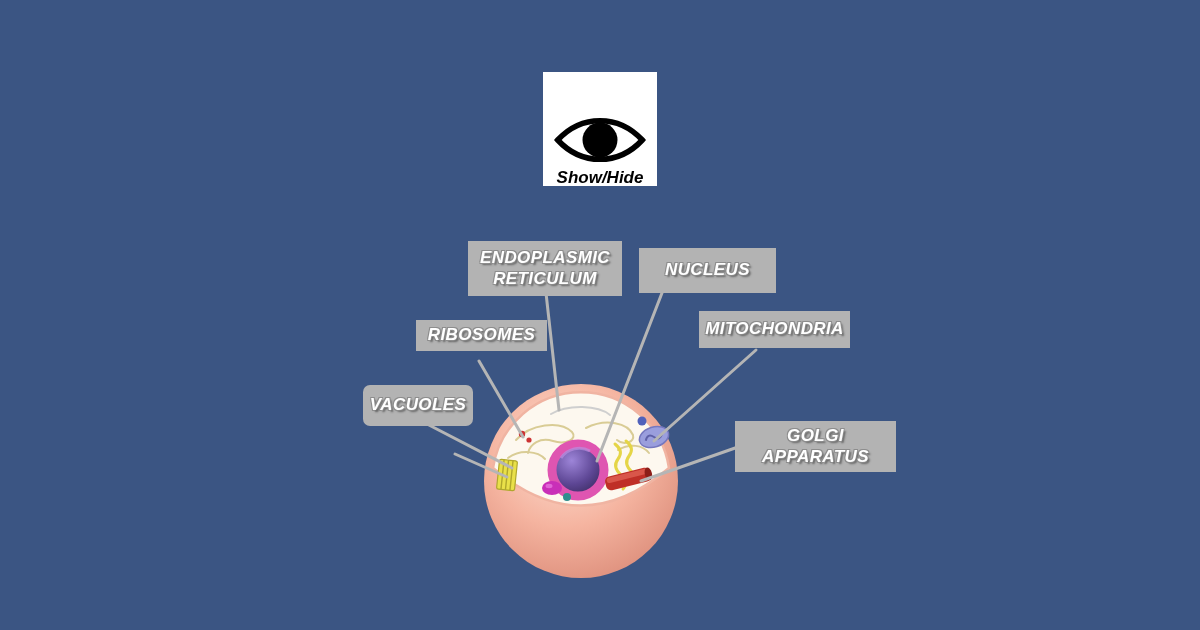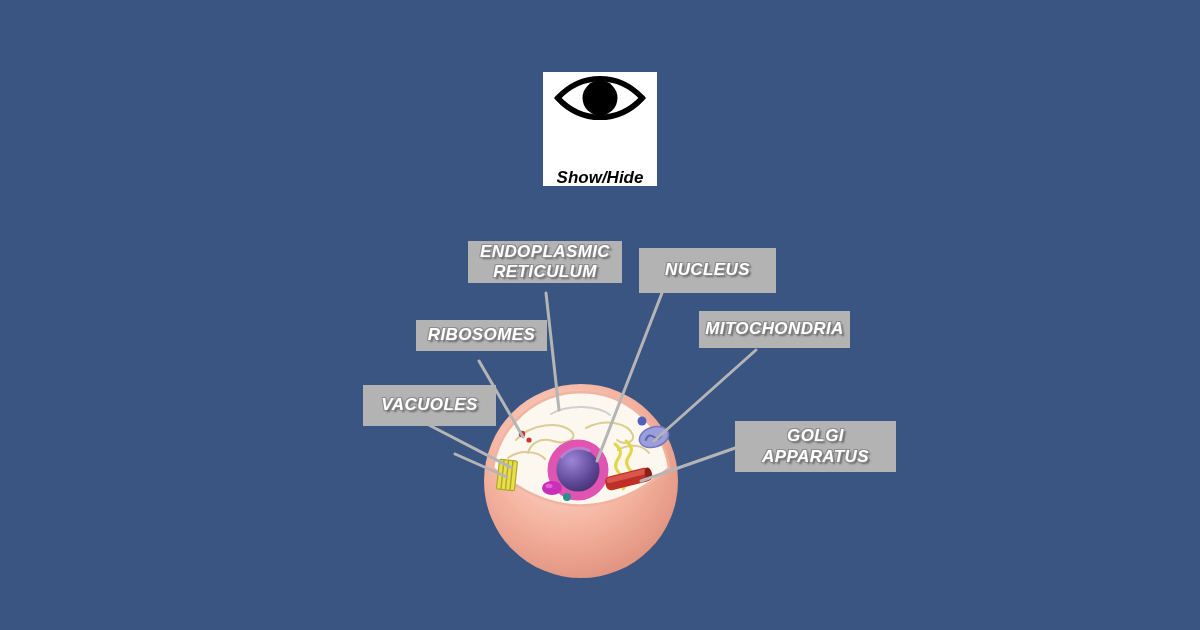--- a/index.html
+++ b/index.html
@@ -6,21 +6,21 @@
   .stage {
     position:relative; width:1200px; height:630px; overflow:hidden;
     background:#3b5583;
     font-family:"Liberation Sans", sans-serif;
   }
 
   
   .showhide-btn {
     position:absolute; left:543px; top:72px; width:114px; height:114px;
     background:#ffffff; border:none; padding:0; cursor:pointer;
-    display:flex; flex-direction:column; align-items:center; justify-content:space-between; gap:3px;
+    display:flex; flex-direction:column; align-items:center; justify-content:flex-end; gap:3px;
   }
   .showhide-btn .eye { width:92px; height:52px; display:block; }
   .showhide-label {
     font-size:17px; font-weight:bold; font-style:italic; color:#000; line-height:1;
   }
 
   
   .cell {
     position:absolute; left:458px; top:378px; width:250px; height:205px;
   }
@@ -35,25 +35,25 @@
   .cell-label {
     position:absolute; box-sizing:border-box;
     background:#b3b3b3; color:#fff;
     font-weight:bold; font-style:italic; font-size:17px; line-height:1.18;
     letter-spacing:0.4px; text-align:center; text-transform:uppercase;
     display:flex; align-items:center; justify-content:center;
     padding:4px 10px; white-space:pre-line; cursor:pointer;
     text-shadow:-1px -1px 0 #8d8d8d, 1px -1px 0 #8d8d8d,
                 -1px 1px 0 #8d8d8d, 2px 2px 2px rgba(35,35,35,0.55);
   }
-  .lbl-er        { left:468px; top:241px; width:154px; height:42px; }
+  .lbl-er        { left:468px; top:241px; width:154px; height:55px; }
   .lbl-nucleus   { left:639px; top:248px; width:137px; height:45px; }
   .lbl-ribosomes { left:416px; top:320px; width:131px; height:31px; }
   .lbl-mito      { left:699px; top:311px; width:151px; height:37px; }
-  .lbl-vacuoles  { left:363px; top:385px; width:133px; height:41px; }
+  .lbl-vacuoles  { left:363px; top:385px; width:110px; height:41px;border-radius:7px; }
   .lbl-centro    { left:311px; top:434px; width:151px; height:41px; }
   .lbl-golgi     { left:735px; top:421px; width:161px; height:51px; }
 </style>
 </head>
 <body>
 
 <div class="stage">
 
   <svg class="cell" viewBox="0 0 250 205">
     <defs>

